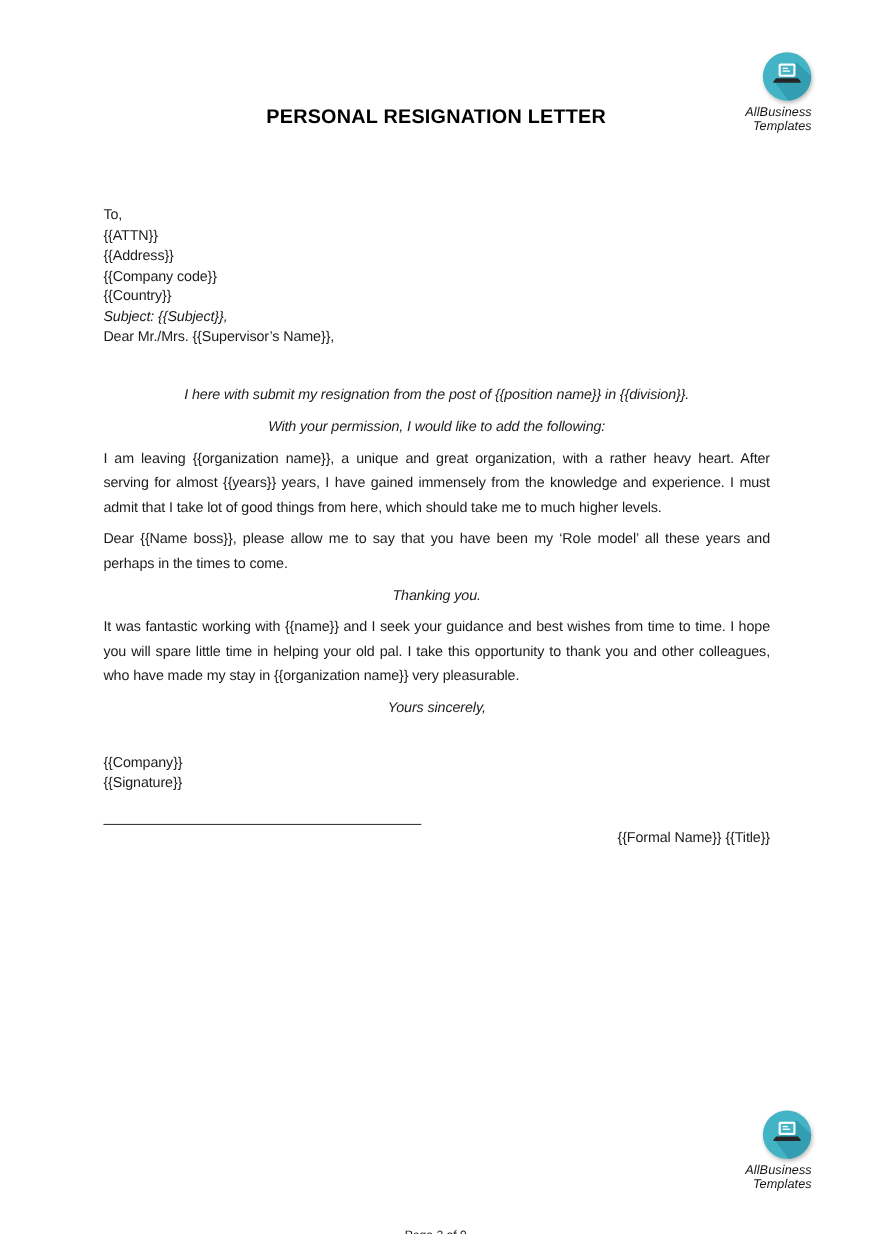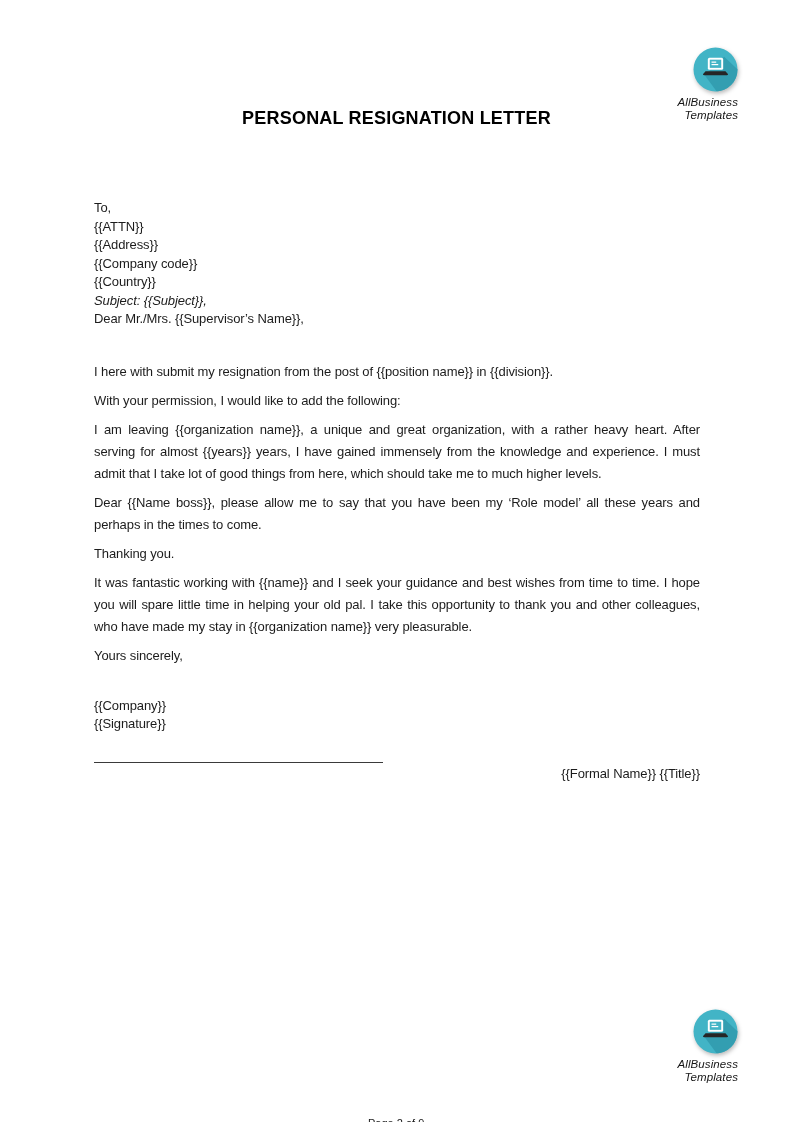--- a/index.html
+++ b/index.html
@@ -29,21 +29,21 @@
     margin-top: 4px;
     font-size: 11.5px;
     line-height: 13px;
     color: #161616;
     letter-spacing: 0.1px;
   }
 
   
   .title {
     position: absolute;
-    top: 108px;
+    top: 96px;
     left: 0;
     width: 100%;
     margin: 0;
     text-align: center;
     font-size: 18px;
     font-weight: bold;
     color: #000000;
     letter-spacing: 0.2px;
   }
 
@@ -51,30 +51,30 @@
   .content {
     position: absolute;
     top: 160px;
     left: 94px;
     width: 606px;
     font-size: 13px;
     letter-spacing: -0.1px;
   }
   .content p { margin: 0; }
   .date-line { line-height: 18px; white-space: pre-wrap; }
-  .recipient-block { margin-top: 39px; line-height: 18.5px; }
+  .recipient-block { margin-top: 26px; line-height: 18.5px; }
   .subject-line { margin-top: 31px; line-height: 18px; font-style: italic; }
   .salutation { margin-top: 37px; line-height: 18px; }
   .paras { margin-top: 33px; }
   .body-para {
     line-height: 22px;
     margin: 0 0 7px 0 !important;
     text-align: justify;
   }
-  .no-justify { text-align: left; }
+  .no-justify { text-align: center; font-style: italic; }
   .company-block { margin-top: 30px; line-height: 18.5px; }
   .sig-rule {
     margin-top: 28px;
     width: 289px;
     height: 0;
     border-bottom: 1.4px solid #3a3a3a;
   }
   .signatory { margin-top: 2px !important; line-height: 18px; text-align: right; }
 
   

